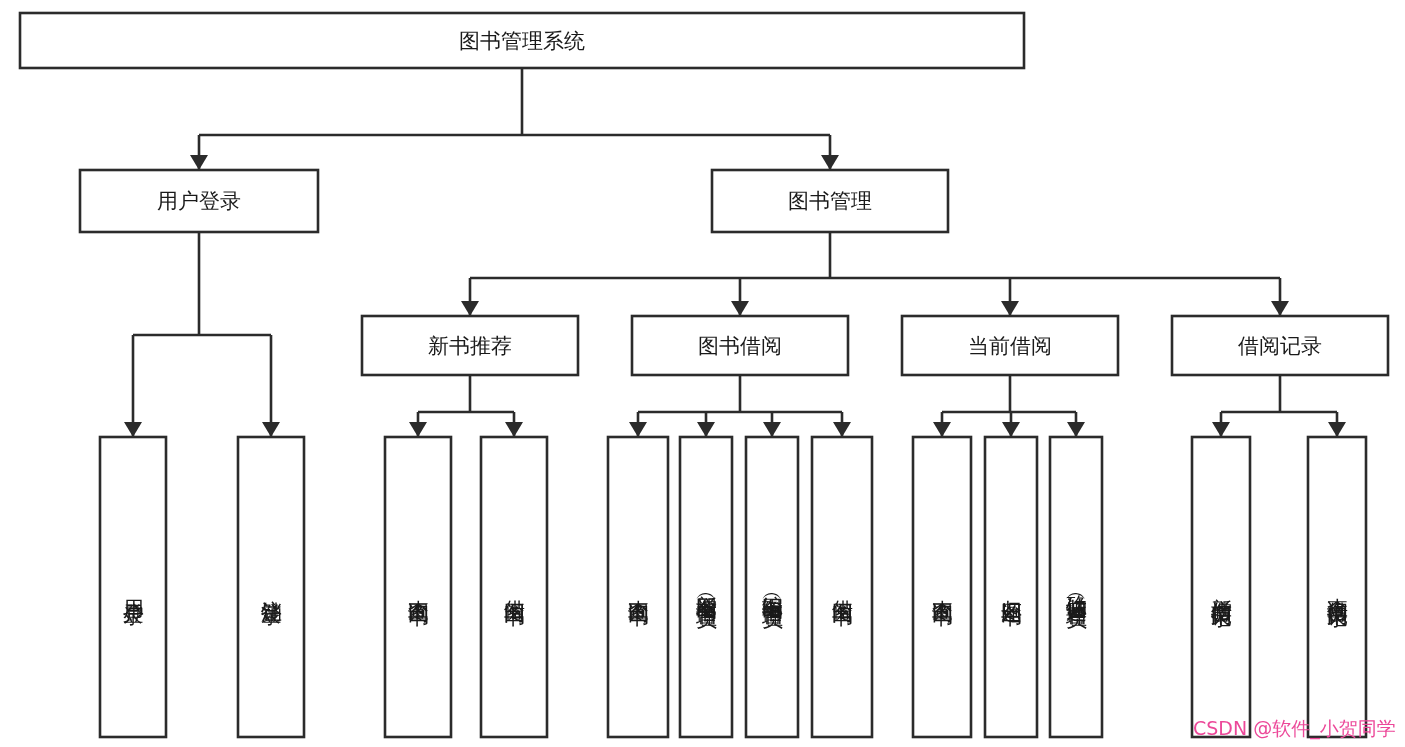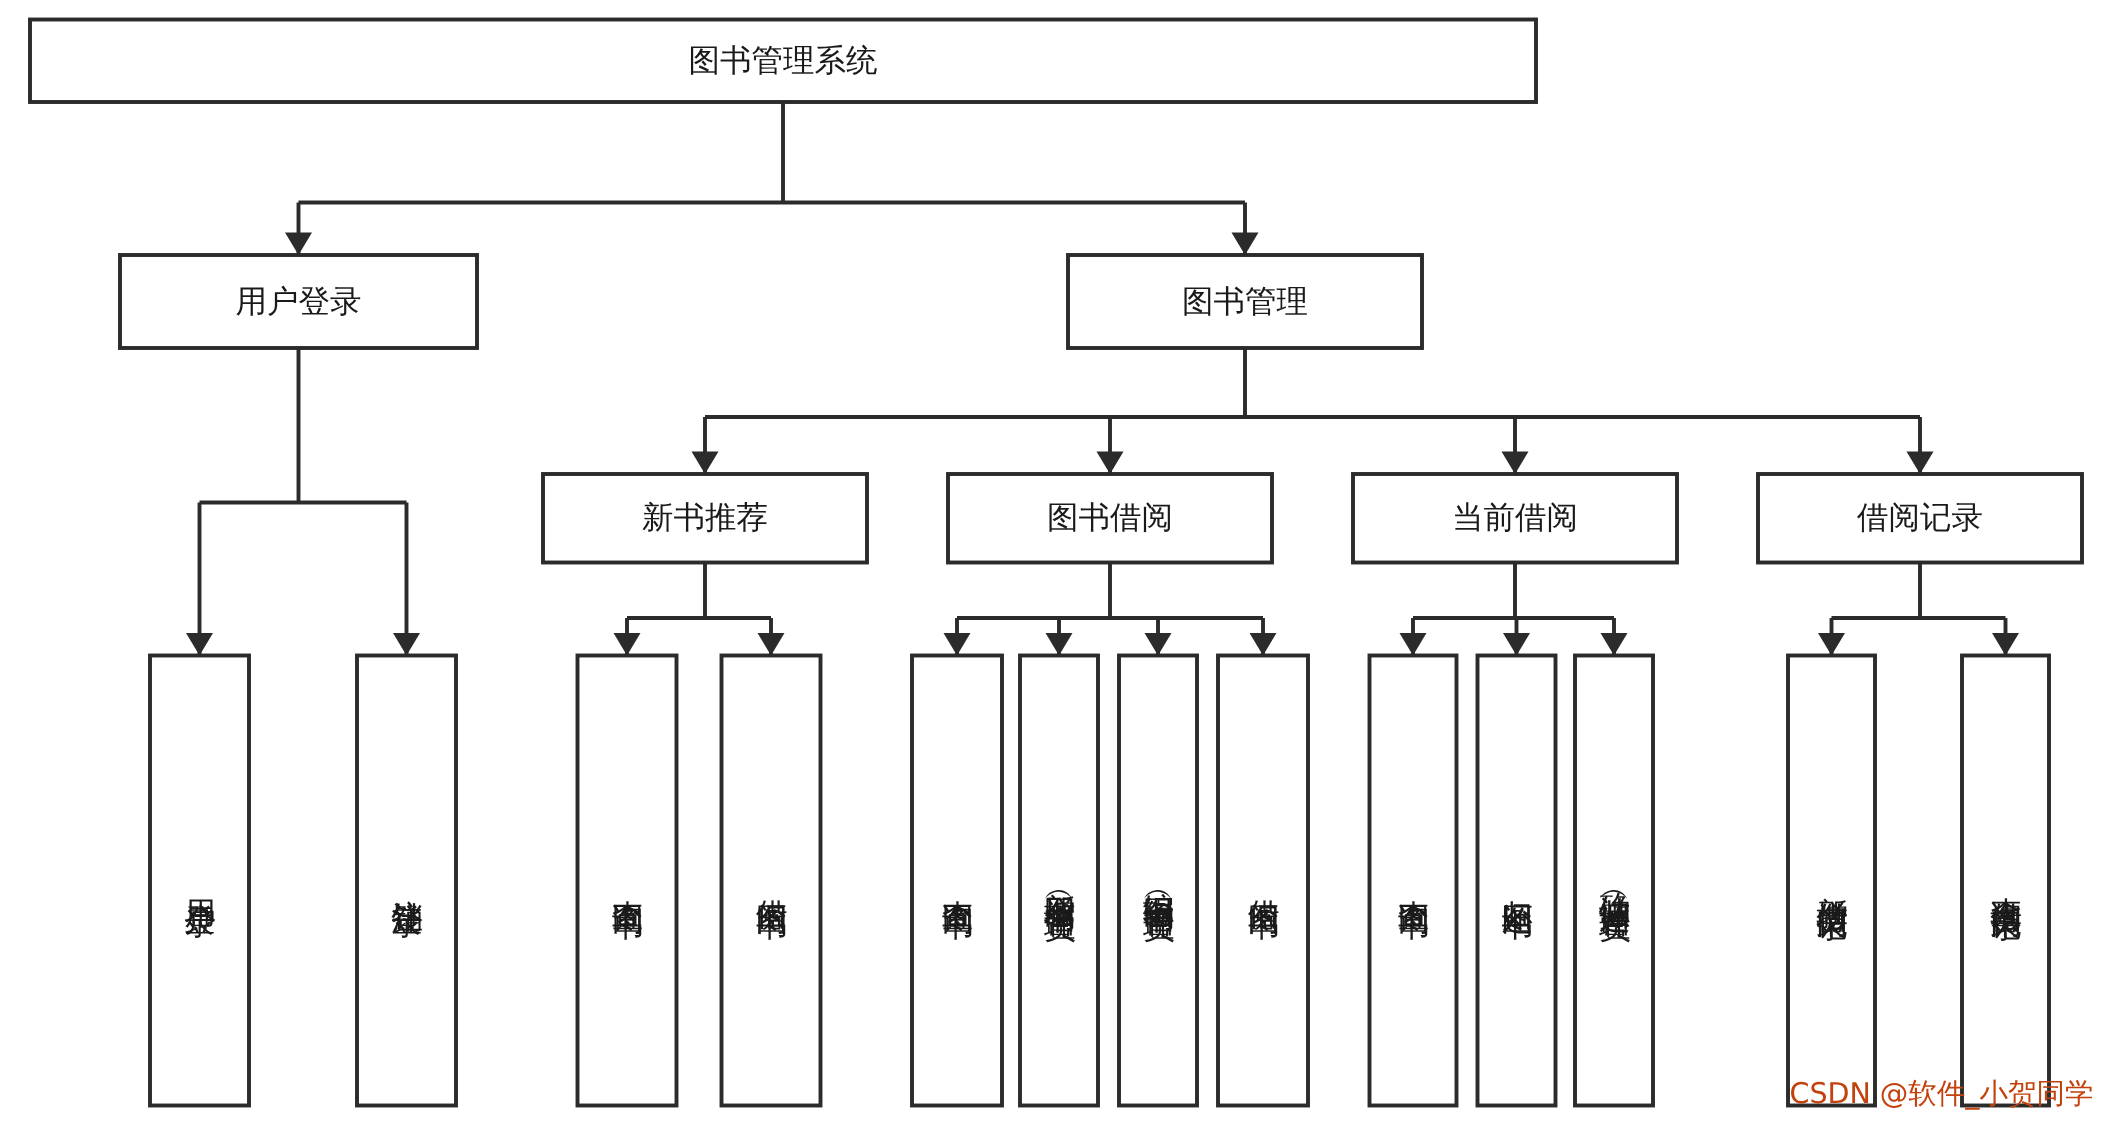--- a/index.html
+++ b/index.html
@@ -70,21 +70,21 @@
     position: absolute;
     display: flex;
     align-items: center;
     justify-content: center;
     pointer-events: none;
   }
   .watermark {
     position: absolute;
     font-family: "DejaVu Sans", "Liberation Sans", sans-serif;
     font-size: 19px;
-    color: #c2410c;
+    color: #ec4899;
     white-space: nowrap;
     user-select: none;
   }
 </style>
 </head>
 <body>
 
 <div id="diagram-root">
   <svg class="tree-svg" viewBox="0 0 1405 747">
     <g id="connectors-layer">

